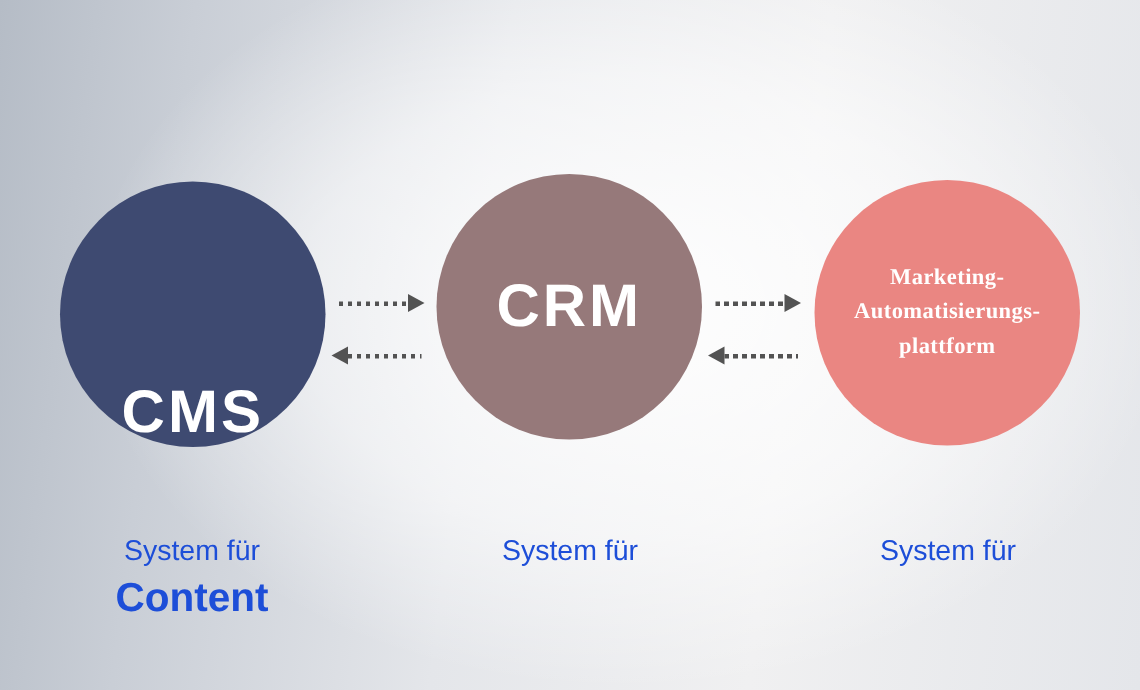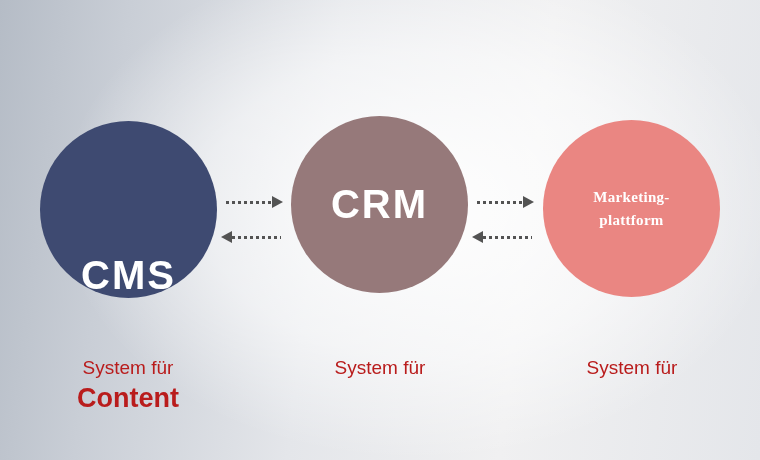--- a/index.html
+++ b/index.html
@@ -45,21 +45,21 @@
     width:0; height:0;
     border-top:6px solid transparent; border-bottom:6px solid transparent;
     border-right:11px solid #535353;
   }
   .arrow-1 { left:226px; top:195px; width:57px; }
   .arrow-2 { left:221px; top:230px; width:60px; }
   .arrow-3 { left:477px; top:195px; width:57px; }
   .arrow-4 { left:472px; top:230px; width:60px; }
   .caption {
     position:absolute; top:355px; width:250px;
-    text-align:center; color:#b91c1c;
+    text-align:center; color:#1d4ed8;
   }
   .caption-1 { left:3px; }
   .caption-2 { left:255px; }
   .caption-3 { left:507px; }
   .caption .line1 { font-size:19px; font-weight:normal; line-height:26px; }
   .caption .line2 { font-size:27px; font-weight:bold; line-height:34px; }
 </style>
 </head>
 <body>
 
@@ -67,20 +67,21 @@
   <span class="big-label">CMS</span>
 </div>
 
 <div class="circle circle-crm" style="background-color: rgb(150, 121, 122);">
   <span class="big-label">CRM</span>
 </div>
 
 <div class="circle circle-map" style="background-color: rgb(234, 134, 130);">
   <div class="map-label">
     <div>Marketing-</div>
+    <div>Automatisierungs-</div>
     <div>plattform</div>
   </div>
 </div>
 
 <div class="arrow arrow-1">
   <div class="dash"></div>
   <div class="head-right"></div>
 </div>
 <div class="arrow arrow-2">
   <div class="head-left"></div>

